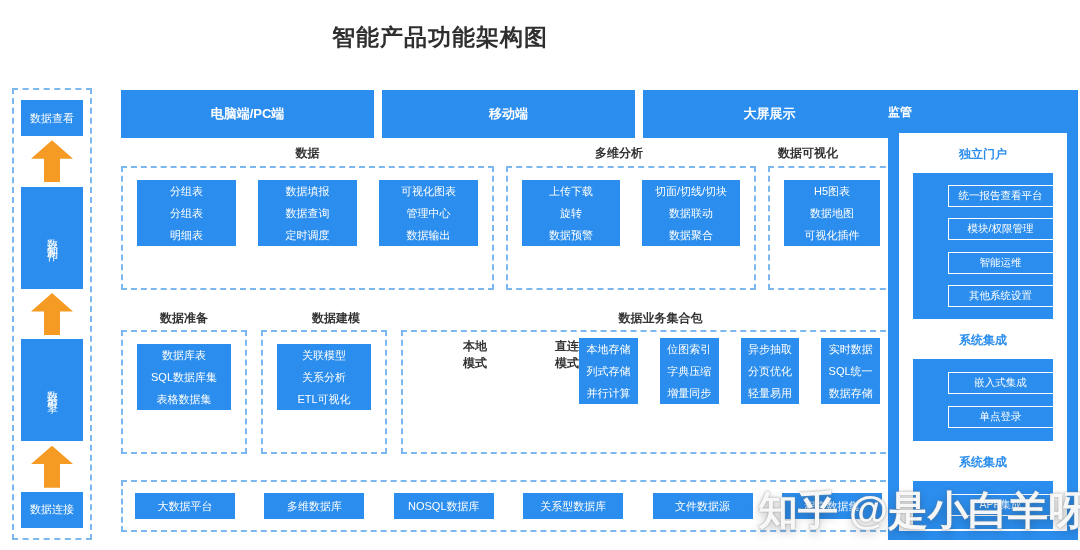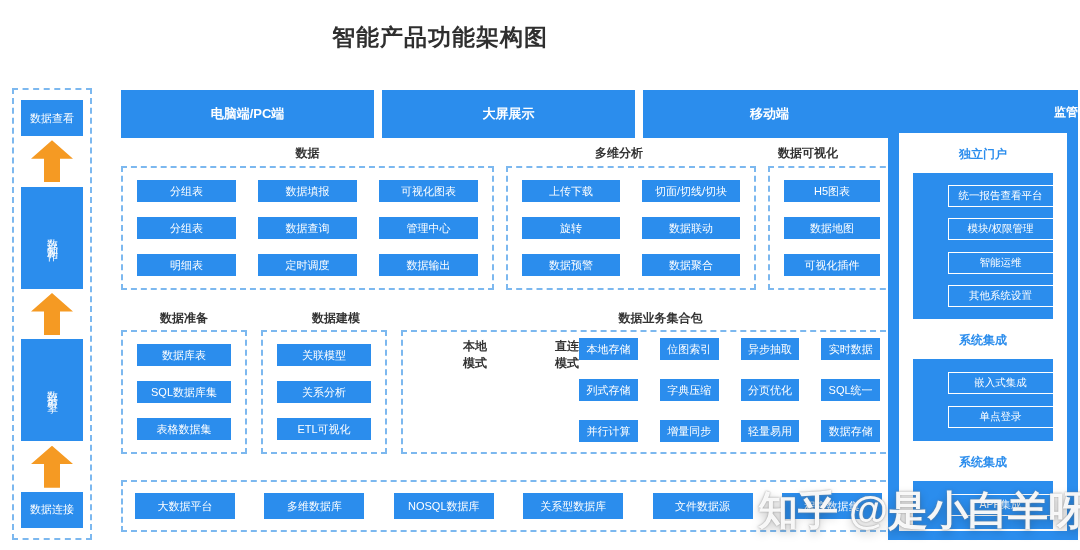--- a/index.html
+++ b/index.html
@@ -24,33 +24,33 @@
   .platform { flex:1; display:flex; align-items:center; justify-content:center;
               font-size:13px; font-weight:bold; }
   .label-row1 { display:flex; gap:0; height:26px; align-items:center; margin-top:2px; }
   .label-row2 { display:flex; gap:26px; height:20px; align-items:center; margin-top:18px; }
   .sec-label { text-align:center; font-size:12px; font-weight:bold; color:#333; }
   .w373 { width:373px; } .w250 { width:250px; } .w128 { width:128px; } .w126 { width:126px; }
   .grow { flex:1; }
   .sec-row { display:flex; gap:12px; height:124px; }
   .sec-row2 { gap:14px; margin-top:2px; }
   .sec { border:2px dashed #7cb8ef; display:flex; gap:22px; padding:12px 14px; }
-  .col { flex:1; display:flex; flex-direction:column; justify-content:space-between; }
+  .col { flex:1; display:flex; flex-direction:column; }
   .btn { height:22px; display:flex; align-items:center; justify-content:center;
          font-size:11px; white-space:nowrap; }
   .biz { flex-direction:row; gap:0; padding:6px 14px 10px; }
   .sub-row { display:flex; gap:22px; height:20px; margin-bottom:2px; }
   .sub-row span { flex:1; text-align:center; font-size:12px; font-weight:bold; color:#333; }
   .biz-cols { display:flex; gap:22px; flex:1; }
   .ds-row { margin-top:26px; height:52px; border:2px dashed #7cb8ef; display:flex;
             align-items:center; justify-content:space-between; padding:0 12px; }
   .ds-row .btn { width:100px; height:26px; }
   
   .right { position:absolute; left:888px; top:90px; width:190px; height:450px; background:#2b8ded; }
-  .right-title { color:#fff; font-weight:bold; font-size:12px; text-align:right; padding:14px 0 12px; }
+  .right-title { color:#fff; font-weight:bold; font-size:12px; text-align:left; padding:14px 0 12px; }
   .right-inner { background:#fff; margin:0 11px; height:398px; }
   .group-label { color:#2b8ded; font-weight:bold; font-size:12px; text-align:center; padding:13px 0 10px; }
   .group-box { background:#2b8ded; margin:0 auto; width:140px; display:flex; flex-direction:column;
                align-items:center; justify-content:space-evenly; }
   .gb1 { height:146px; } .gb2 { height:82px; } .gb3 { height:48px; }
   .rbtn { width:106px; height:22px; border:1px solid #fff; color:#fff; font-size:10.5px;
           display:flex; align-items:center; justify-content:center; white-space:nowrap;margin-left:35px; }
   
   .watermark { position:absolute; right:-8px; bottom:12px; font-size:40px; font-weight:bold;
                color:rgba(255,255,255,0.93); white-space:nowrap;
@@ -68,22 +68,22 @@
   <div class="arrow"></div>
   <div class="tall-node blue">数据引擎</div>
   <div class="arrow"></div>
   <div class="small-node blue">数据连接</div>
 </div>
 
 <div class="main">
 
   <div class="platform-row">
     <div class="platform blue">电脑端/PC端</div>
+    <div class="platform blue">移动端</div>
     <div class="platform blue">大屏展示</div>
-    <div class="platform blue">移动端</div>
   </div>
 
   <div class="label-row1">
     <div class="sec-label w373">数据</div>
     <div class="sec-label w250">多维分析</div>
     <div class="sec-label w128">数据可视化</div>
   </div>
 
   <div class="sec-row">
     <div class="sec w373">

